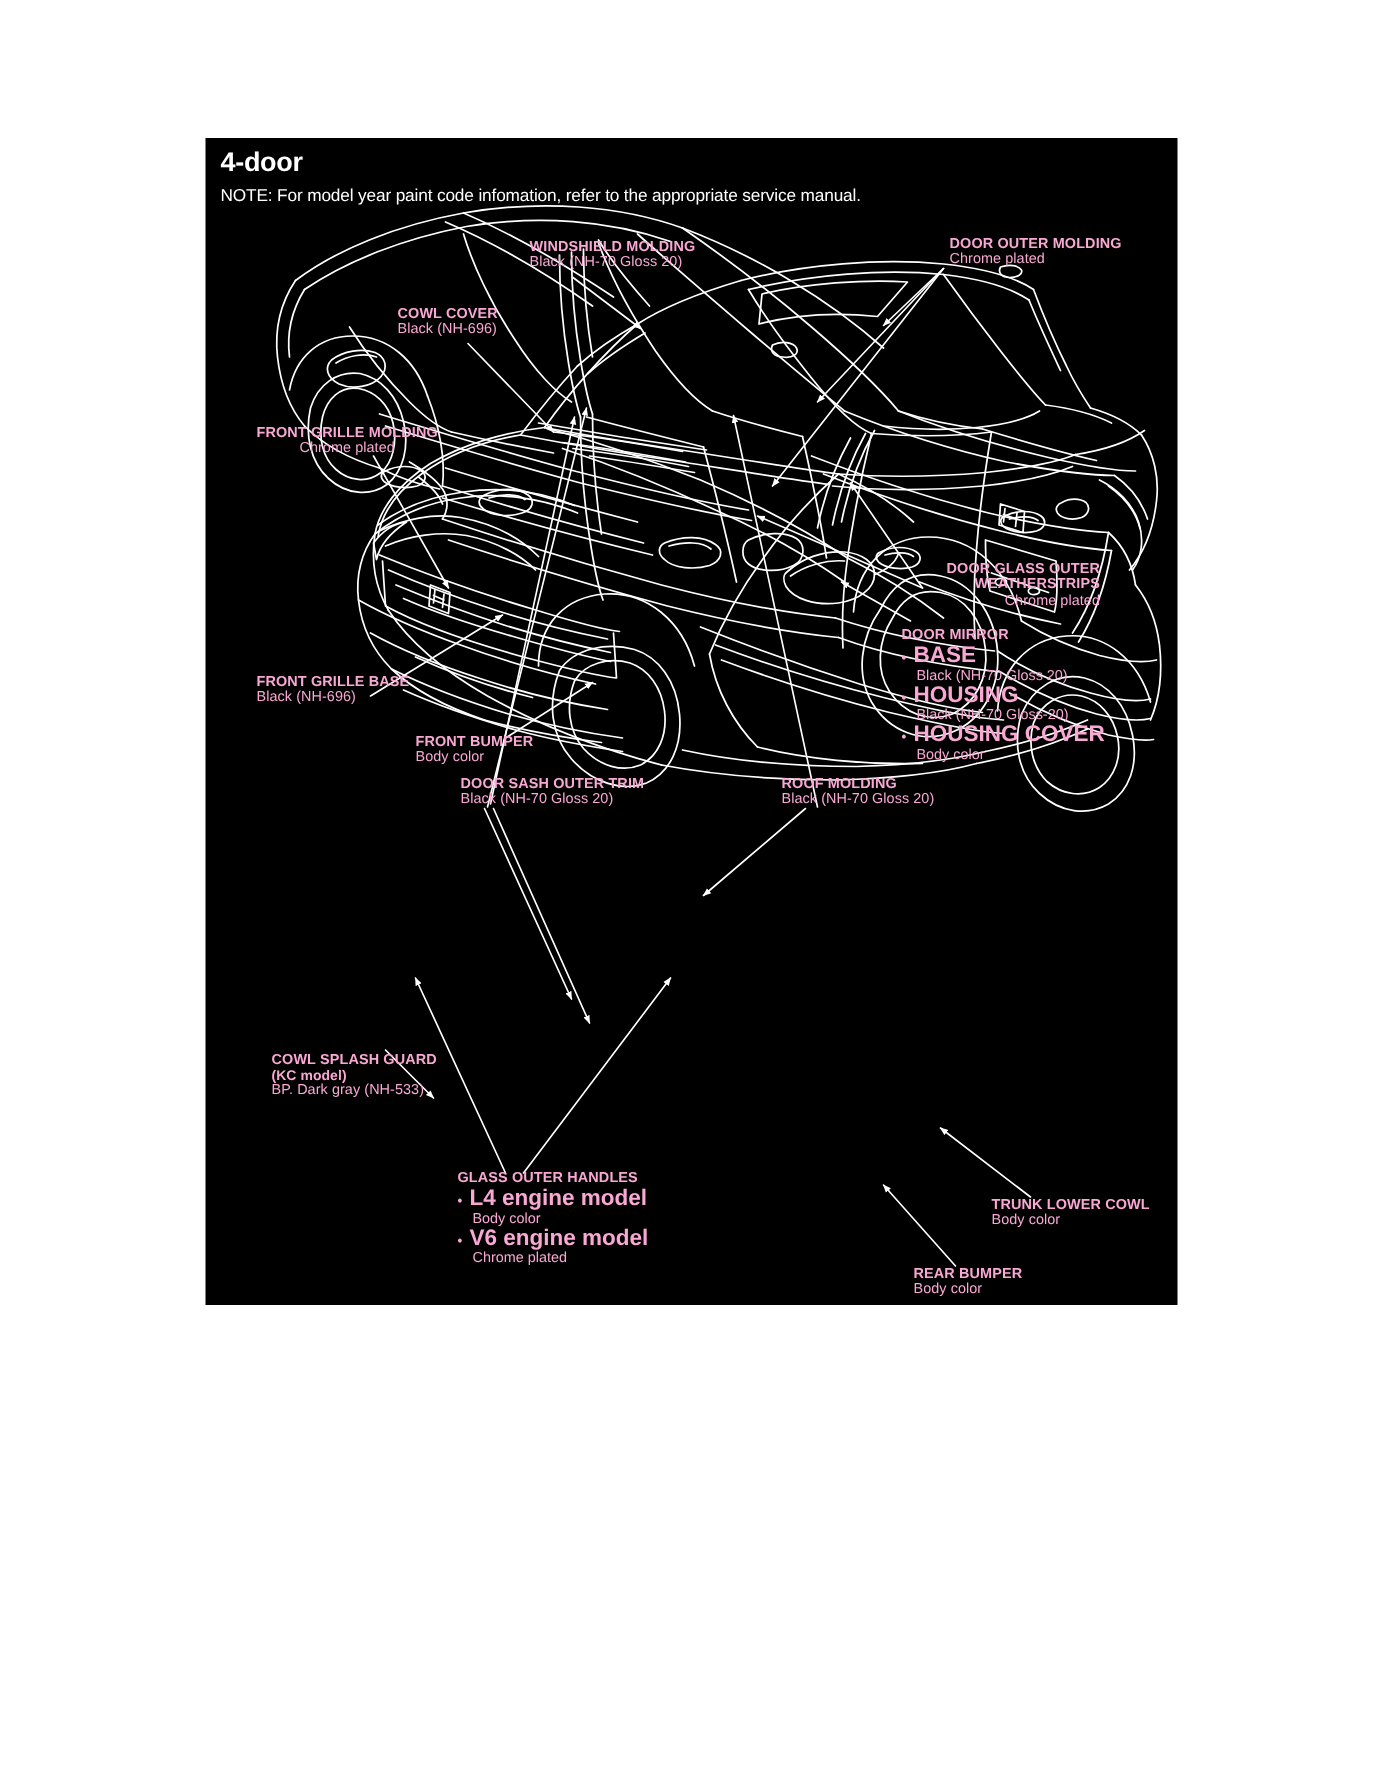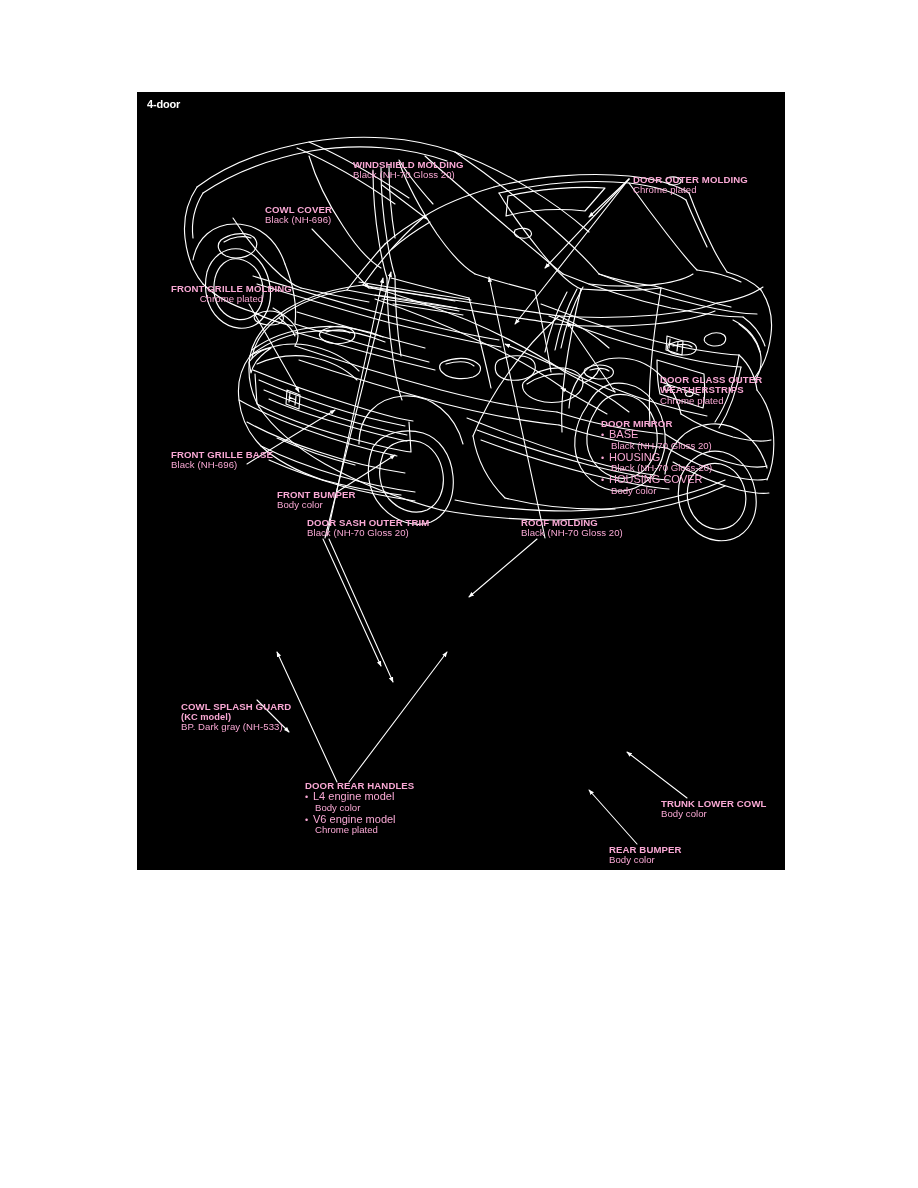--- a/index.html
+++ b/index.html
@@ -34,21 +34,21 @@
     background: #000000;
     overflow: hidden;
   }
 
   
   .panel-title {
     position: absolute;
     left: 10px;
     top: 6px;
     color: #ffffff;
-    font-size: 11px;
+    font-size: 18px;
     font-weight: bold;
     letter-spacing: -0.2px;
   }
   .panel-note {
     position: absolute;
     left: 10px;
     top: 33px;
     color: #ffffff;
     font-size: 11.5px;
     font-weight: normal;
@@ -85,22 +85,22 @@
     margin: 0;
     padding: 0;
     list-style: none;
   }
   .callout li {
     margin: 0;
     padding: 0;
   }
   .callout li .bullet-line {
     display: block;
-    font-size: 11px;
-    font-weight: normal;
+    font-size: 15px;
+    font-weight: bold;
   }
   .callout li .bullet-line::before {
     content: "\2022";
     display: inline-block;
     width: 8px;
     font-size: 9px;
   }
   .callout li .bullet-sub {
     display: block;
     font-size: 9.6px;
@@ -119,20 +119,21 @@
   .art-layer svg, .line-layer svg { display: block; }
 </style>
 </head>
 <body>
 
 <div id="page">
 
   <div id="panel">
 
     <div class="panel-title">4-door</div>
+    <div class="panel-note">NOTE: For model year paint code infomation, refer to the appropriate service manual.</div>
 
     <div class="art-layer">
       <svg width="648" height="778" viewBox="0 0 648 778" fill="none" stroke="#ffffff" stroke-width="1.15" stroke-linecap="round" stroke-linejoin="round">
 
         <g>
 
           <path d="M357 95 C 400 84 450 80 492 84 C 520 87 540 93 552 101"></path>
           <path d="M357 95 C 330 103 305 113 288 124"></path>
 
           <path d="M362 101 C 404 91 452 87 492 91 C 518 94 537 100 549 108"></path>
@@ -447,21 +448,21 @@
         <path d="M192 447 L 256 590" marker-end="url(#ar2)"></path>
         <path d="M400 447 L 332 505" marker-end="url(#ar2)"></path>
       </svg>
     </div>
 
     <div class="callout" style="left:216px; top:68px;">
       <span class="ttl">WINDSHIELD MOLDING</span>
       <span class="sub">Black (NH-70 Gloss 20)</span>
     </div>
 
-    <div class="callout" style="left:496px; top:83px;">
+    <div class="callout" style="left:496px; top:66px;">
       <span class="ttl">DOOR OUTER MOLDING</span>
       <span class="sub">Chrome plated</span>
     </div>
 
     <div class="callout" style="left:128px; top:113px;">
       <span class="ttl">COWL COVER</span>
       <span class="sub">Black (NH-696)</span>
     </div>
 
     <div class="callout" style="left:34px; top:192px;text-align:center;">
@@ -472,21 +473,21 @@
     <div class="callout" style="left:34px; top:358px;">
       <span class="ttl">FRONT GRILLE BASE</span>
       <span class="sub">Black (NH-696)</span>
     </div>
 
     <div class="callout" style="left:140px; top:398px;">
       <span class="ttl">FRONT BUMPER</span>
       <span class="sub">Body color</span>
     </div>
 
-    <div class="callout" style="left:523px; top:283px;">
+    <div class="callout" style="left:494px; top:283px;text-align:right;">
       <span class="ttl">DOOR GLASS OUTER</span>
       <span class="ttl">WEATHERSTRIPS</span>
       <span class="sub">Chrome plated</span>
     </div>
 
     <div class="callout" style="left:464px; top:327px;">
       <span class="ttl">DOOR MIRROR</span>
       <ul>
         <li>
           <span class="bullet-line">BASE</span>
@@ -513,21 +514,21 @@
       <span class="sub">Black (NH-70 Gloss 20)</span>
     </div>
 
     <div class="callout" style="left:44px; top:610px;">
       <span class="ttl">COWL SPLASH GUARD</span>
       <span class="sub-b">(KC model)</span>
       <span class="sub">BP. Dark gray (NH-533)</span>
     </div>
 
     <div class="callout" style="left:168px; top:689px;">
-      <span class="ttl">DOOR REAR HANDLES</span>
+      <span class="ttl">GLASS OUTER HANDLES</span>
       <ul>
         <li>
           <span class="bullet-line">L4 engine model</span>
           <span class="bullet-sub">Body color</span>
         </li>
         <li>
           <span class="bullet-line">V6 engine model</span>
           <span class="bullet-sub">Chrome plated</span>
         </li>
       </ul>

